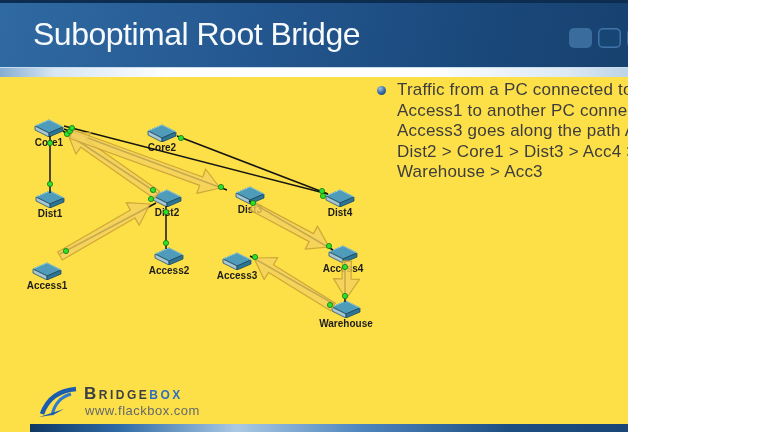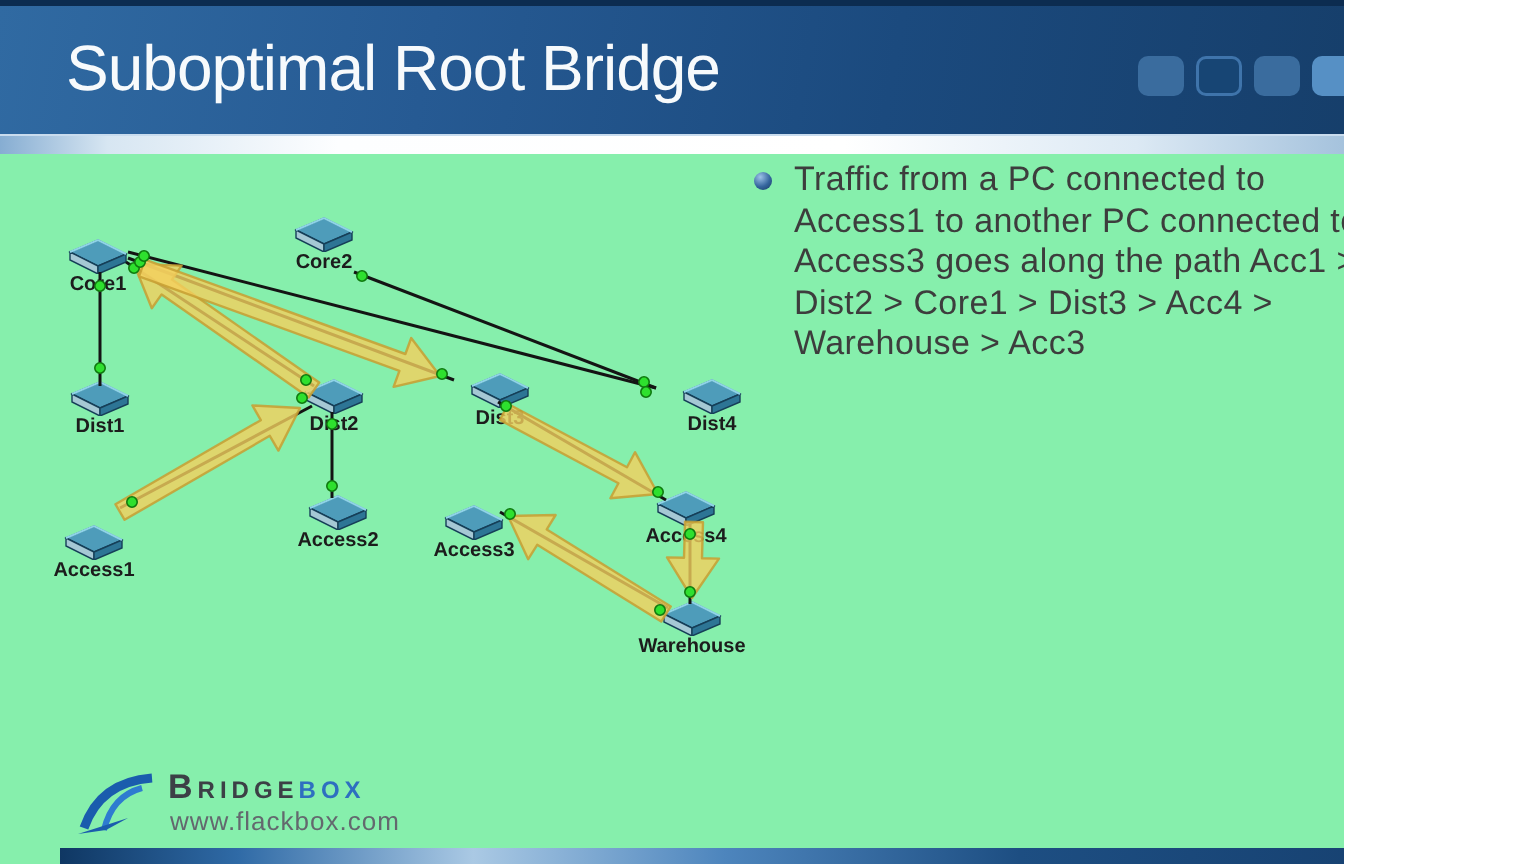--- a/index.html
+++ b/index.html
@@ -1,17 +1,17 @@
 <!DOCTYPE html>
 <html><head>
 <meta charset="utf-8">
 <style>
   html,body{margin:0;padding:0;background:#fff;}
-  .slide{position:relative;width:628px;height:432px;background:#86efac;overflow:hidden;
-         font-family:"Liberation Sans",sans-serif;padding-left:44px;}
+  .slide{position:relative;width:628px;height:432px;background:#fde047;overflow:hidden;
+         font-family:"Liberation Sans",sans-serif;}
 
   
   .header{position:absolute;left:0;top:0;width:768px;height:67px;
           background:linear-gradient(100deg,#306aa2 0%,#265a93 28%,#1b4a7e 58%,#143a63 100%);
           border-top:3px solid #0c2c50;box-sizing:border-box;}
   .page-title{position:absolute;left:33px;top:13px;margin:0;color:#f7fafc;
           font-size:32px;font-weight:400;letter-spacing:-0.5px;}
   .decor{position:absolute;right:2px;top:25px;display:flex;gap:6px;}
   .decor-sq{width:23px;height:20px;border-radius:5px;background:#3a6c9e;}
   .header-strip{position:absolute;left:0;top:67px;width:768px;height:10px;
@@ -68,21 +68,21 @@
 
   <div class="node" style="left:34px;top:119px">
     <svg width="30" height="18" viewBox="0 0 30 18">
         <polygon points="1,7 15,1 29,8 15,14" fill="#4e9cba" stroke="#163f58" stroke-width="0.7"></polygon>
         <polygon points="1,7 1,11 15,18 15,14" fill="#a5c8d4" stroke="#163f58" stroke-width="0.7"></polygon>
         <polygon points="15,14 15,18 29,12 29,8" fill="#2d7595" stroke="#163f58" stroke-width="0.7"></polygon>
         <polyline points="1,7 15,1 29,8" fill="none" stroke="#8fd4e8" stroke-width="1"></polyline>
       </svg>
     <div class="node-label">Core1</div>
   </div>
-  <div class="node" style="left:147px;top:108px">
+  <div class="node" style="left:147px;top:124px">
     <svg width="30" height="18" viewBox="0 0 30 18">
         <polygon points="1,7 15,1 29,8 15,14" fill="#4e9cba" stroke="#163f58" stroke-width="0.7"></polygon>
         <polygon points="1,7 1,11 15,18 15,14" fill="#a5c8d4" stroke="#163f58" stroke-width="0.7"></polygon>
         <polygon points="15,14 15,18 29,12 29,8" fill="#2d7595" stroke="#163f58" stroke-width="0.7"></polygon>
         <polyline points="1,7 15,1 29,8" fill="none" stroke="#8fd4e8" stroke-width="1"></polyline>
       </svg>
     <div class="node-label">Core2</div>
   </div>
   <div class="node" style="left:35px;top:190px">
     <svg width="30" height="18" viewBox="0 0 30 18">
@@ -104,21 +104,21 @@
   </div>
   <div class="node" style="left:235px;top:186px">
     <svg width="30" height="18" viewBox="0 0 30 18">
         <polygon points="1,7 15,1 29,8 15,14" fill="#4e9cba" stroke="#163f58" stroke-width="0.7"></polygon>
         <polygon points="1,7 1,11 15,18 15,14" fill="#a5c8d4" stroke="#163f58" stroke-width="0.7"></polygon>
         <polygon points="15,14 15,18 29,12 29,8" fill="#2d7595" stroke="#163f58" stroke-width="0.7"></polygon>
         <polyline points="1,7 15,1 29,8" fill="none" stroke="#8fd4e8" stroke-width="1"></polyline>
       </svg>
     <div class="node-label">Dist3</div>
   </div>
-  <div class="node" style="left:341px;top:189px">
+  <div class="node" style="left:325px;top:189px">
     <svg width="30" height="18" viewBox="0 0 30 18">
         <polygon points="1,7 15,1 29,8 15,14" fill="#4e9cba" stroke="#163f58" stroke-width="0.7"></polygon>
         <polygon points="1,7 1,11 15,18 15,14" fill="#a5c8d4" stroke="#163f58" stroke-width="0.7"></polygon>
         <polygon points="15,14 15,18 29,12 29,8" fill="#2d7595" stroke="#163f58" stroke-width="0.7"></polygon>
         <polyline points="1,7 15,1 29,8" fill="none" stroke="#8fd4e8" stroke-width="1"></polyline>
       </svg>
     <div class="node-label">Dist4</div>
   </div>
   <div class="node" style="left:32px;top:262px">
     <svg width="30" height="18" viewBox="0 0 30 18">

